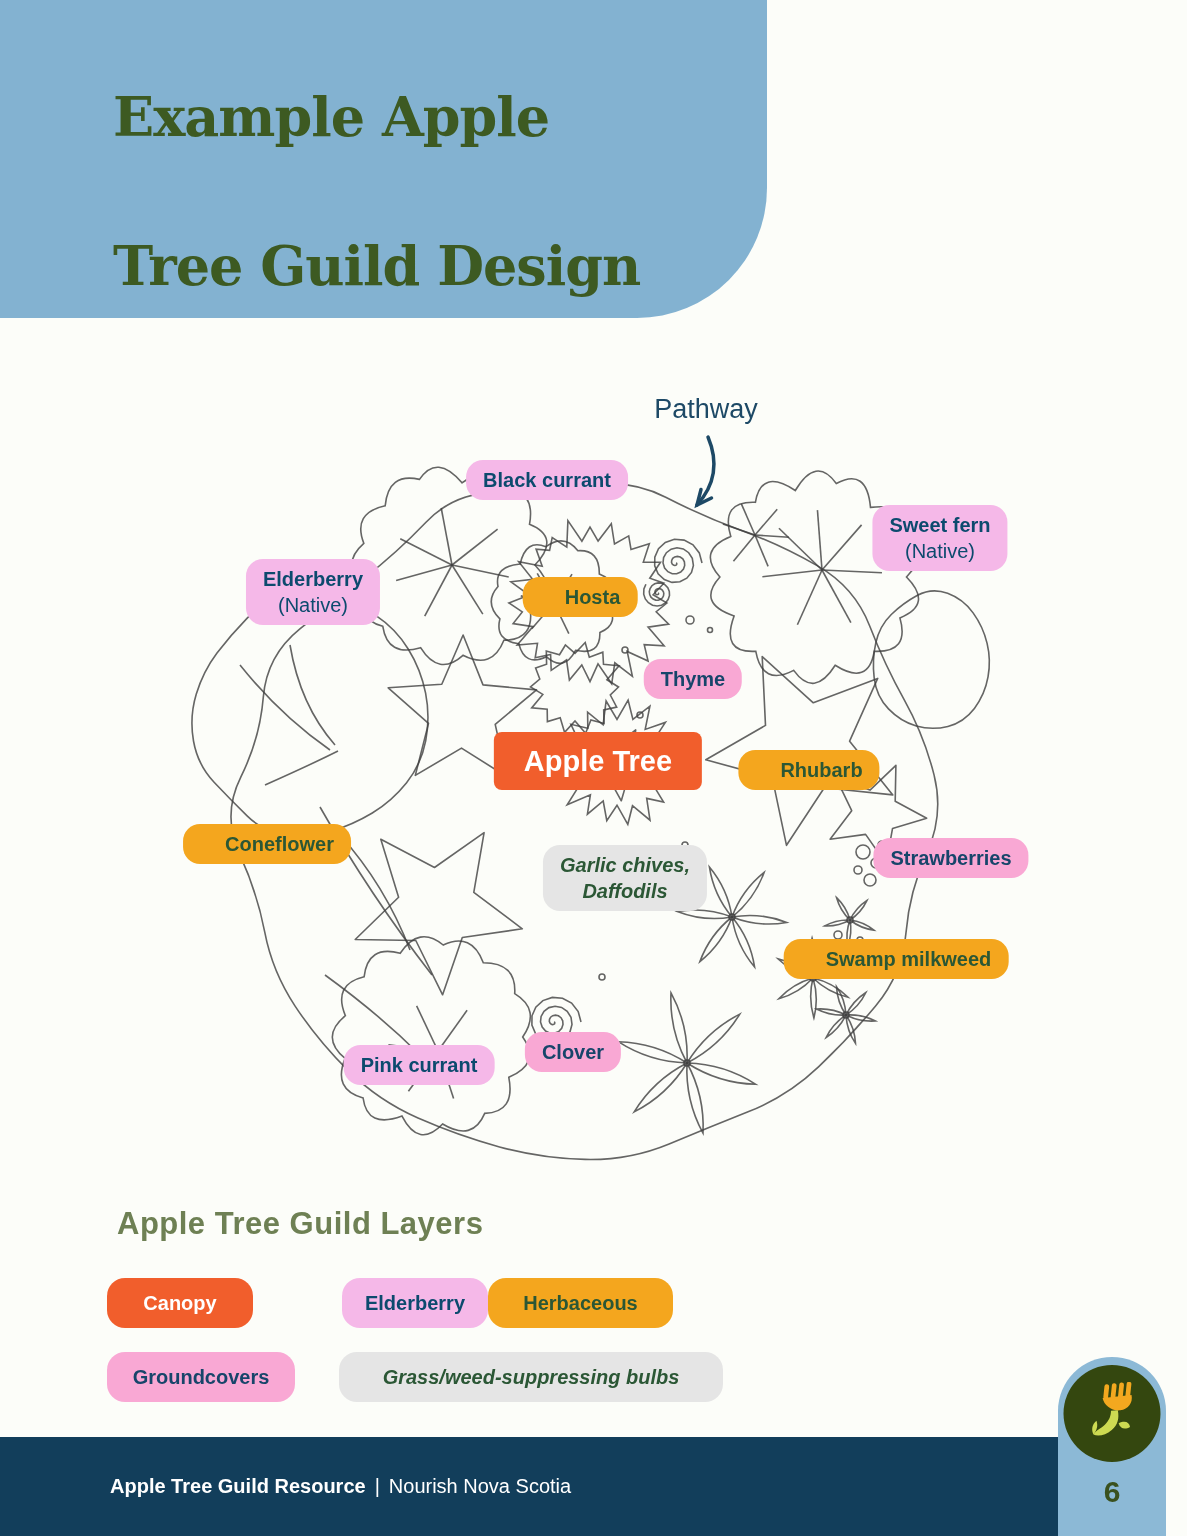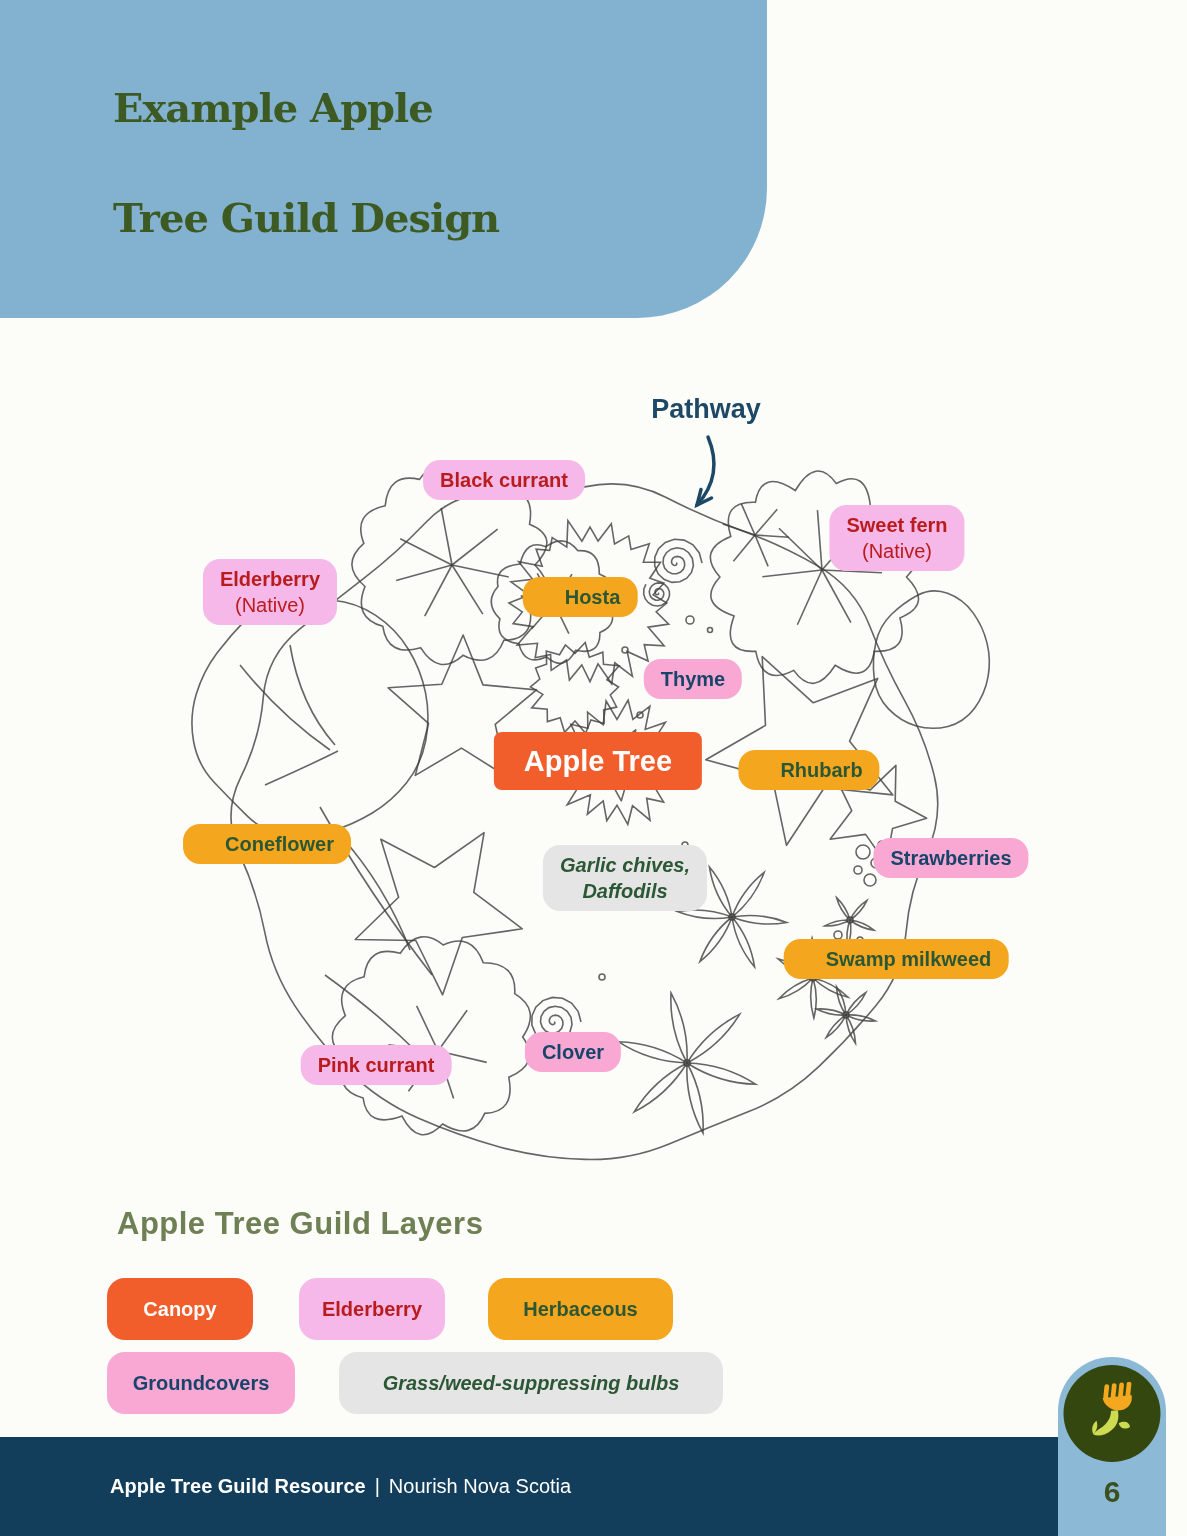--- a/index.html
+++ b/index.html
@@ -9,52 +9,52 @@
     font-family:"Liberation Sans",sans-serif;
   }
   
   .header-block{
     position:absolute;left:0;top:0;width:767px;height:318px;
     background:#83b2d1;border-radius:0 0 130px 0;
   }
   .page-title{
     position:absolute;left:113px;top:80px;
     font-family:"DejaVu Serif","Liberation Serif",serif;
-    font-weight:700;font-size:40px;line-height:1.38;color:#3d5a22;
+    font-weight:700;font-size:54px;line-height:1.38;color:#3d5a22;
     letter-spacing:-1px;white-space:pre-line;
   }
   
   .sketch-svg{position:absolute;left:170px;top:415px;z-index:1;}
   .sk{stroke:#3f3f3f;stroke-width:1.6;opacity:.8;fill:none;}
   .arrow{stroke:#1d4966;stroke-width:3.5;fill:none;stroke-linecap:round;opacity:1;}
   
   .pathway-label{
     position:absolute;left:706px;top:409px;transform:translate(-50%,-50%);
-    z-index:3;font-size:27px;font-weight:700;color:#1d4966;white-space:nowrap;
+    z-index:3;font-size:27px;font-weight:400;color:#1d4966;white-space:nowrap;
   }
   .plant-label{
     position:absolute;transform:translate(-50%,-50%);z-index:3;
     padding:7px 17px;border-radius:17px;font-size:20px;font-weight:700;
     white-space:nowrap;text-align:center;line-height:26px;
   }
   .plant-label .l2{display:block;font-weight:400;}
   .plant-label.bold2 .l2{font-weight:700;}
   .plant-label.big{font-size:29px;padding:13px 30px;border-radius:8px;line-height:32px;}
   .layer-canopy{background:#f15e2c;color:#ffffff;}
-  .layer-understory{background:#f5b8e8;color:#b91c1c;}
+  .layer-understory{background:#f5b8e8;color:#0c4a6e;margin-left:43px;}
   .layer-herbaceous{background:#f4a61e;color:#2b5735;padding-left:42px;}
   .layer-groundcovers{background:#f9a8d4;color:#17456a;}
   .layer-bulbs{background:#e5e5e5;color:#2b5735;font-style:italic;}
   
   .legend-heading{
     position:absolute;left:117px;top:1206px;z-index:3;
     font-size:31px;font-weight:700;color:#6e8054;letter-spacing:.5px;
   }
   .legend-badge{
-    position:absolute;z-index:3;height:62px;border-radius:18px;
+    position:absolute;z-index:3;height:50px;border-radius:18px;
     display:flex;align-items:center;justify-content:center;
     font-size:20px;font-weight:700;white-space:nowrap;box-sizing:border-box;
     padding:0 20px;
   }
   
   .footer-bar{
     position:absolute;left:0;top:1437px;width:1094px;height:99px;
     background:#123e5b;z-index:2;
   }
   .footer-text{

